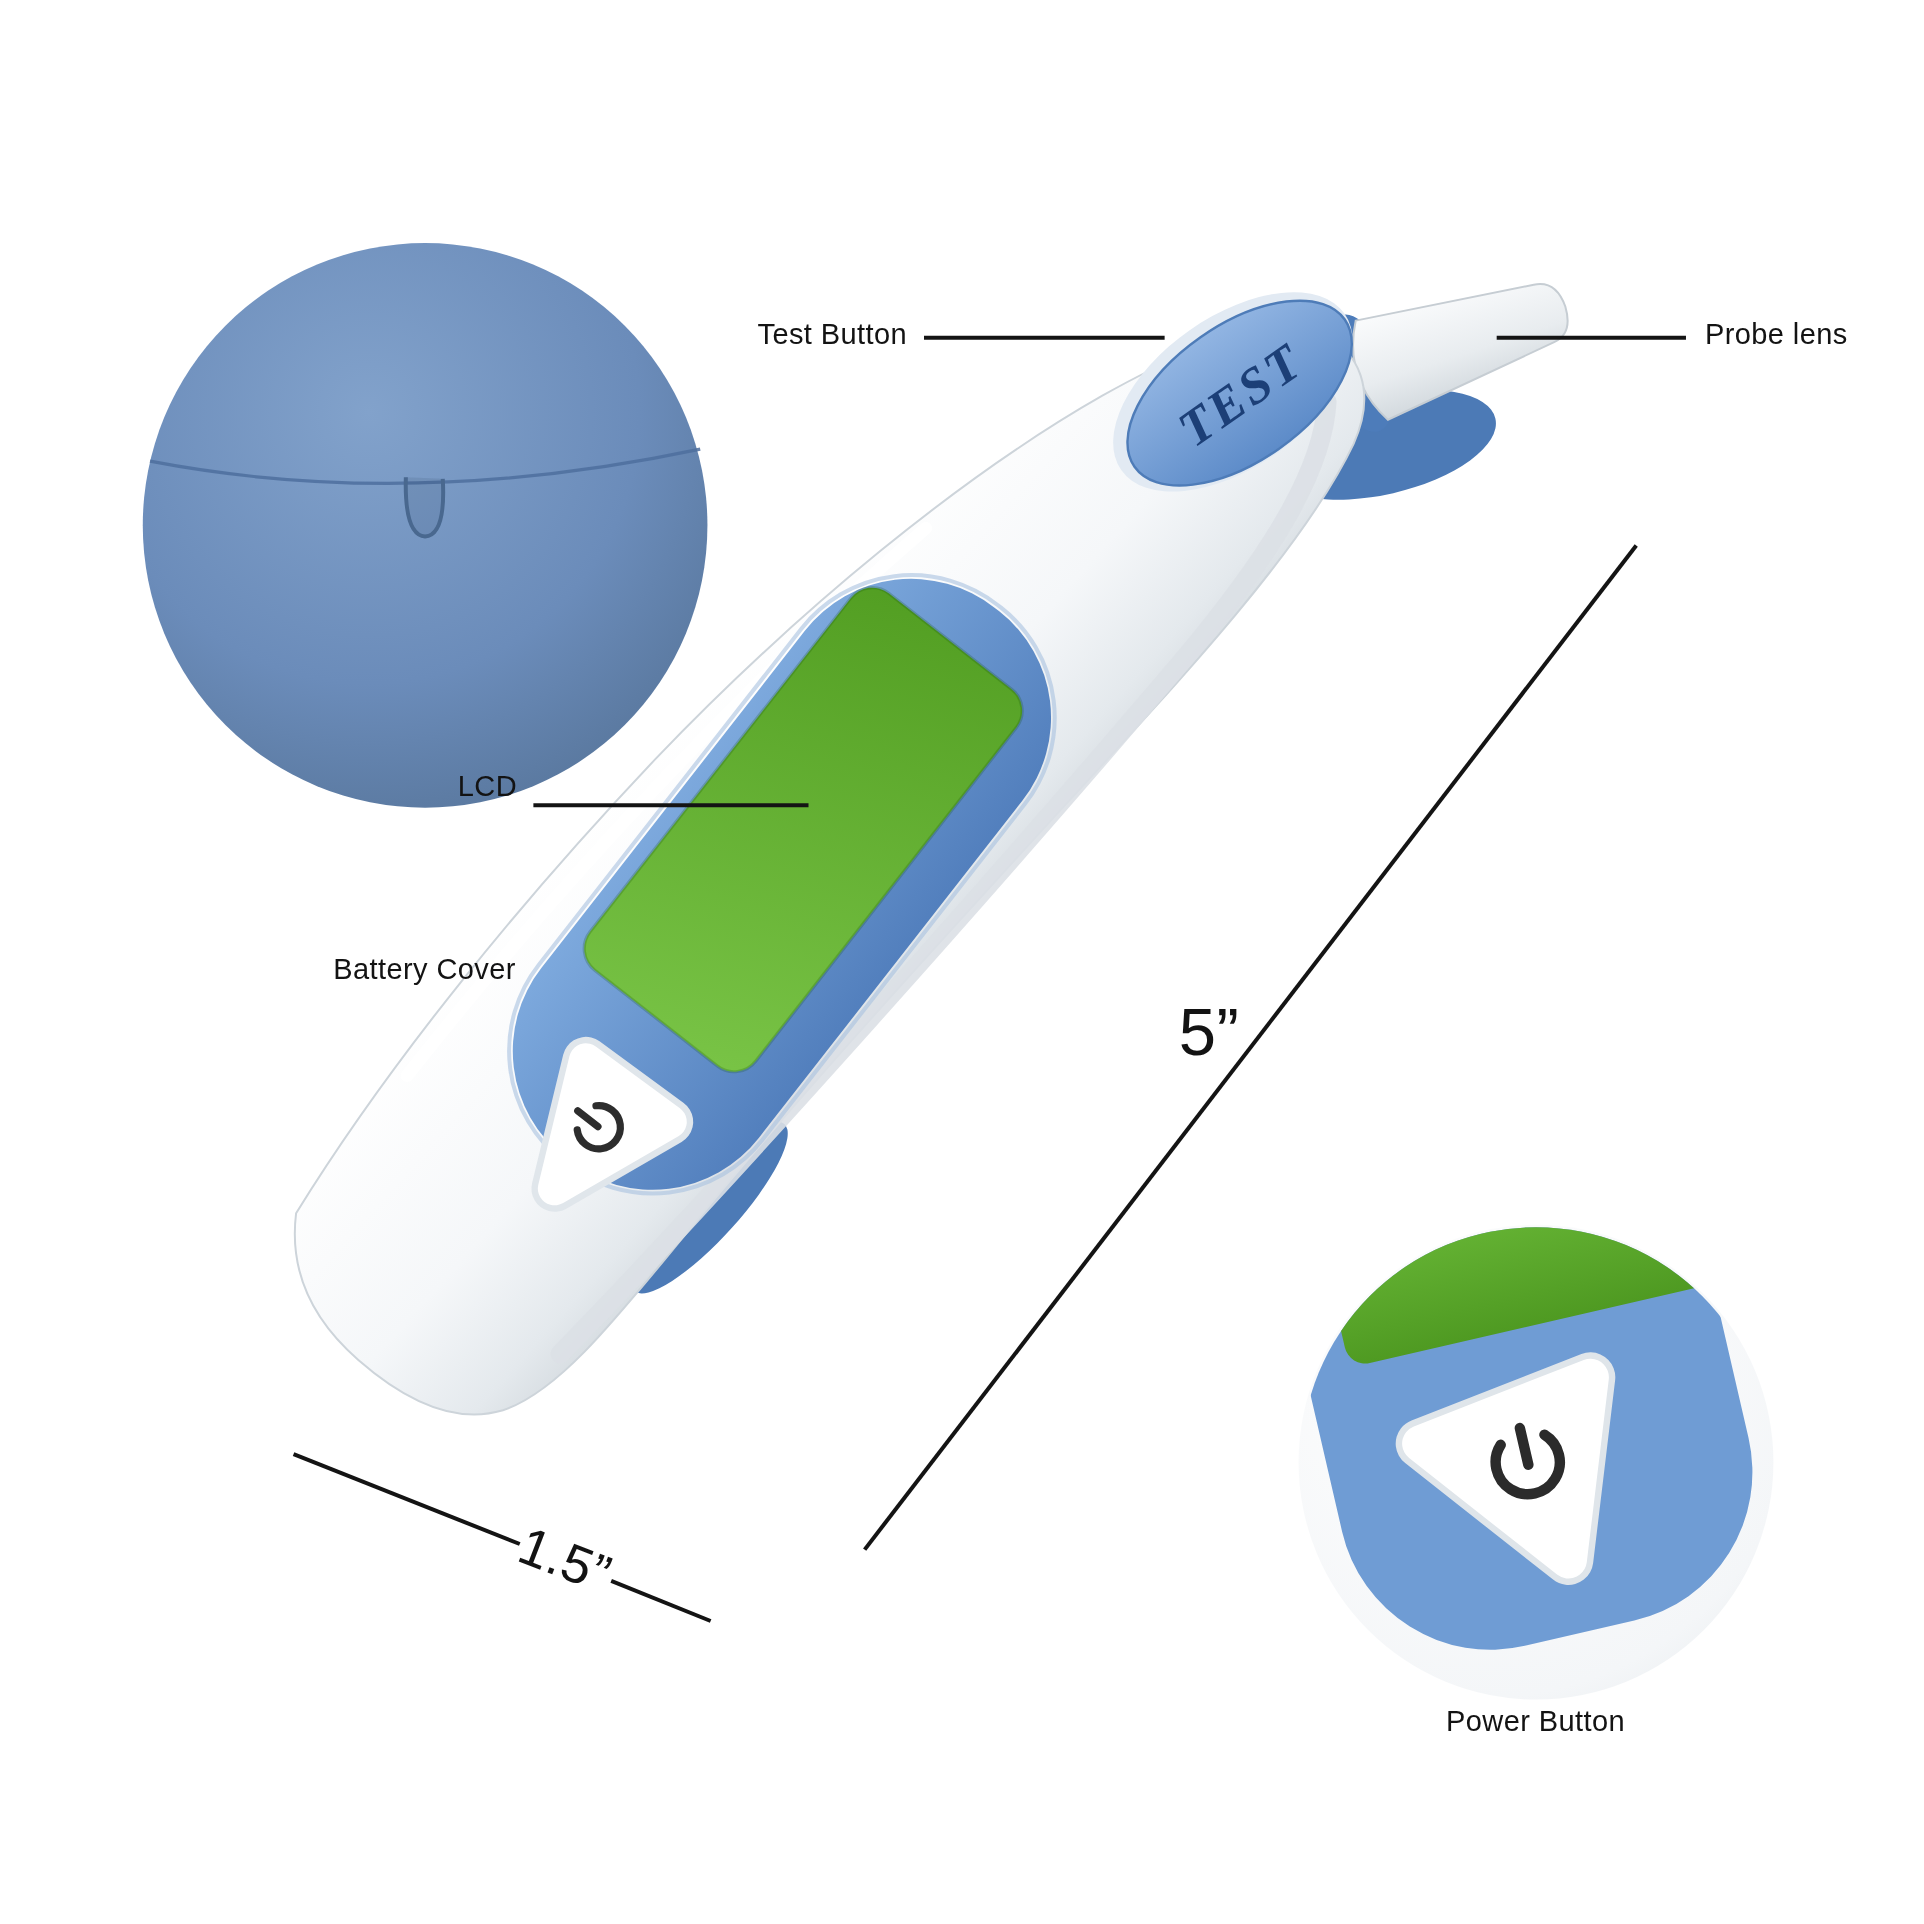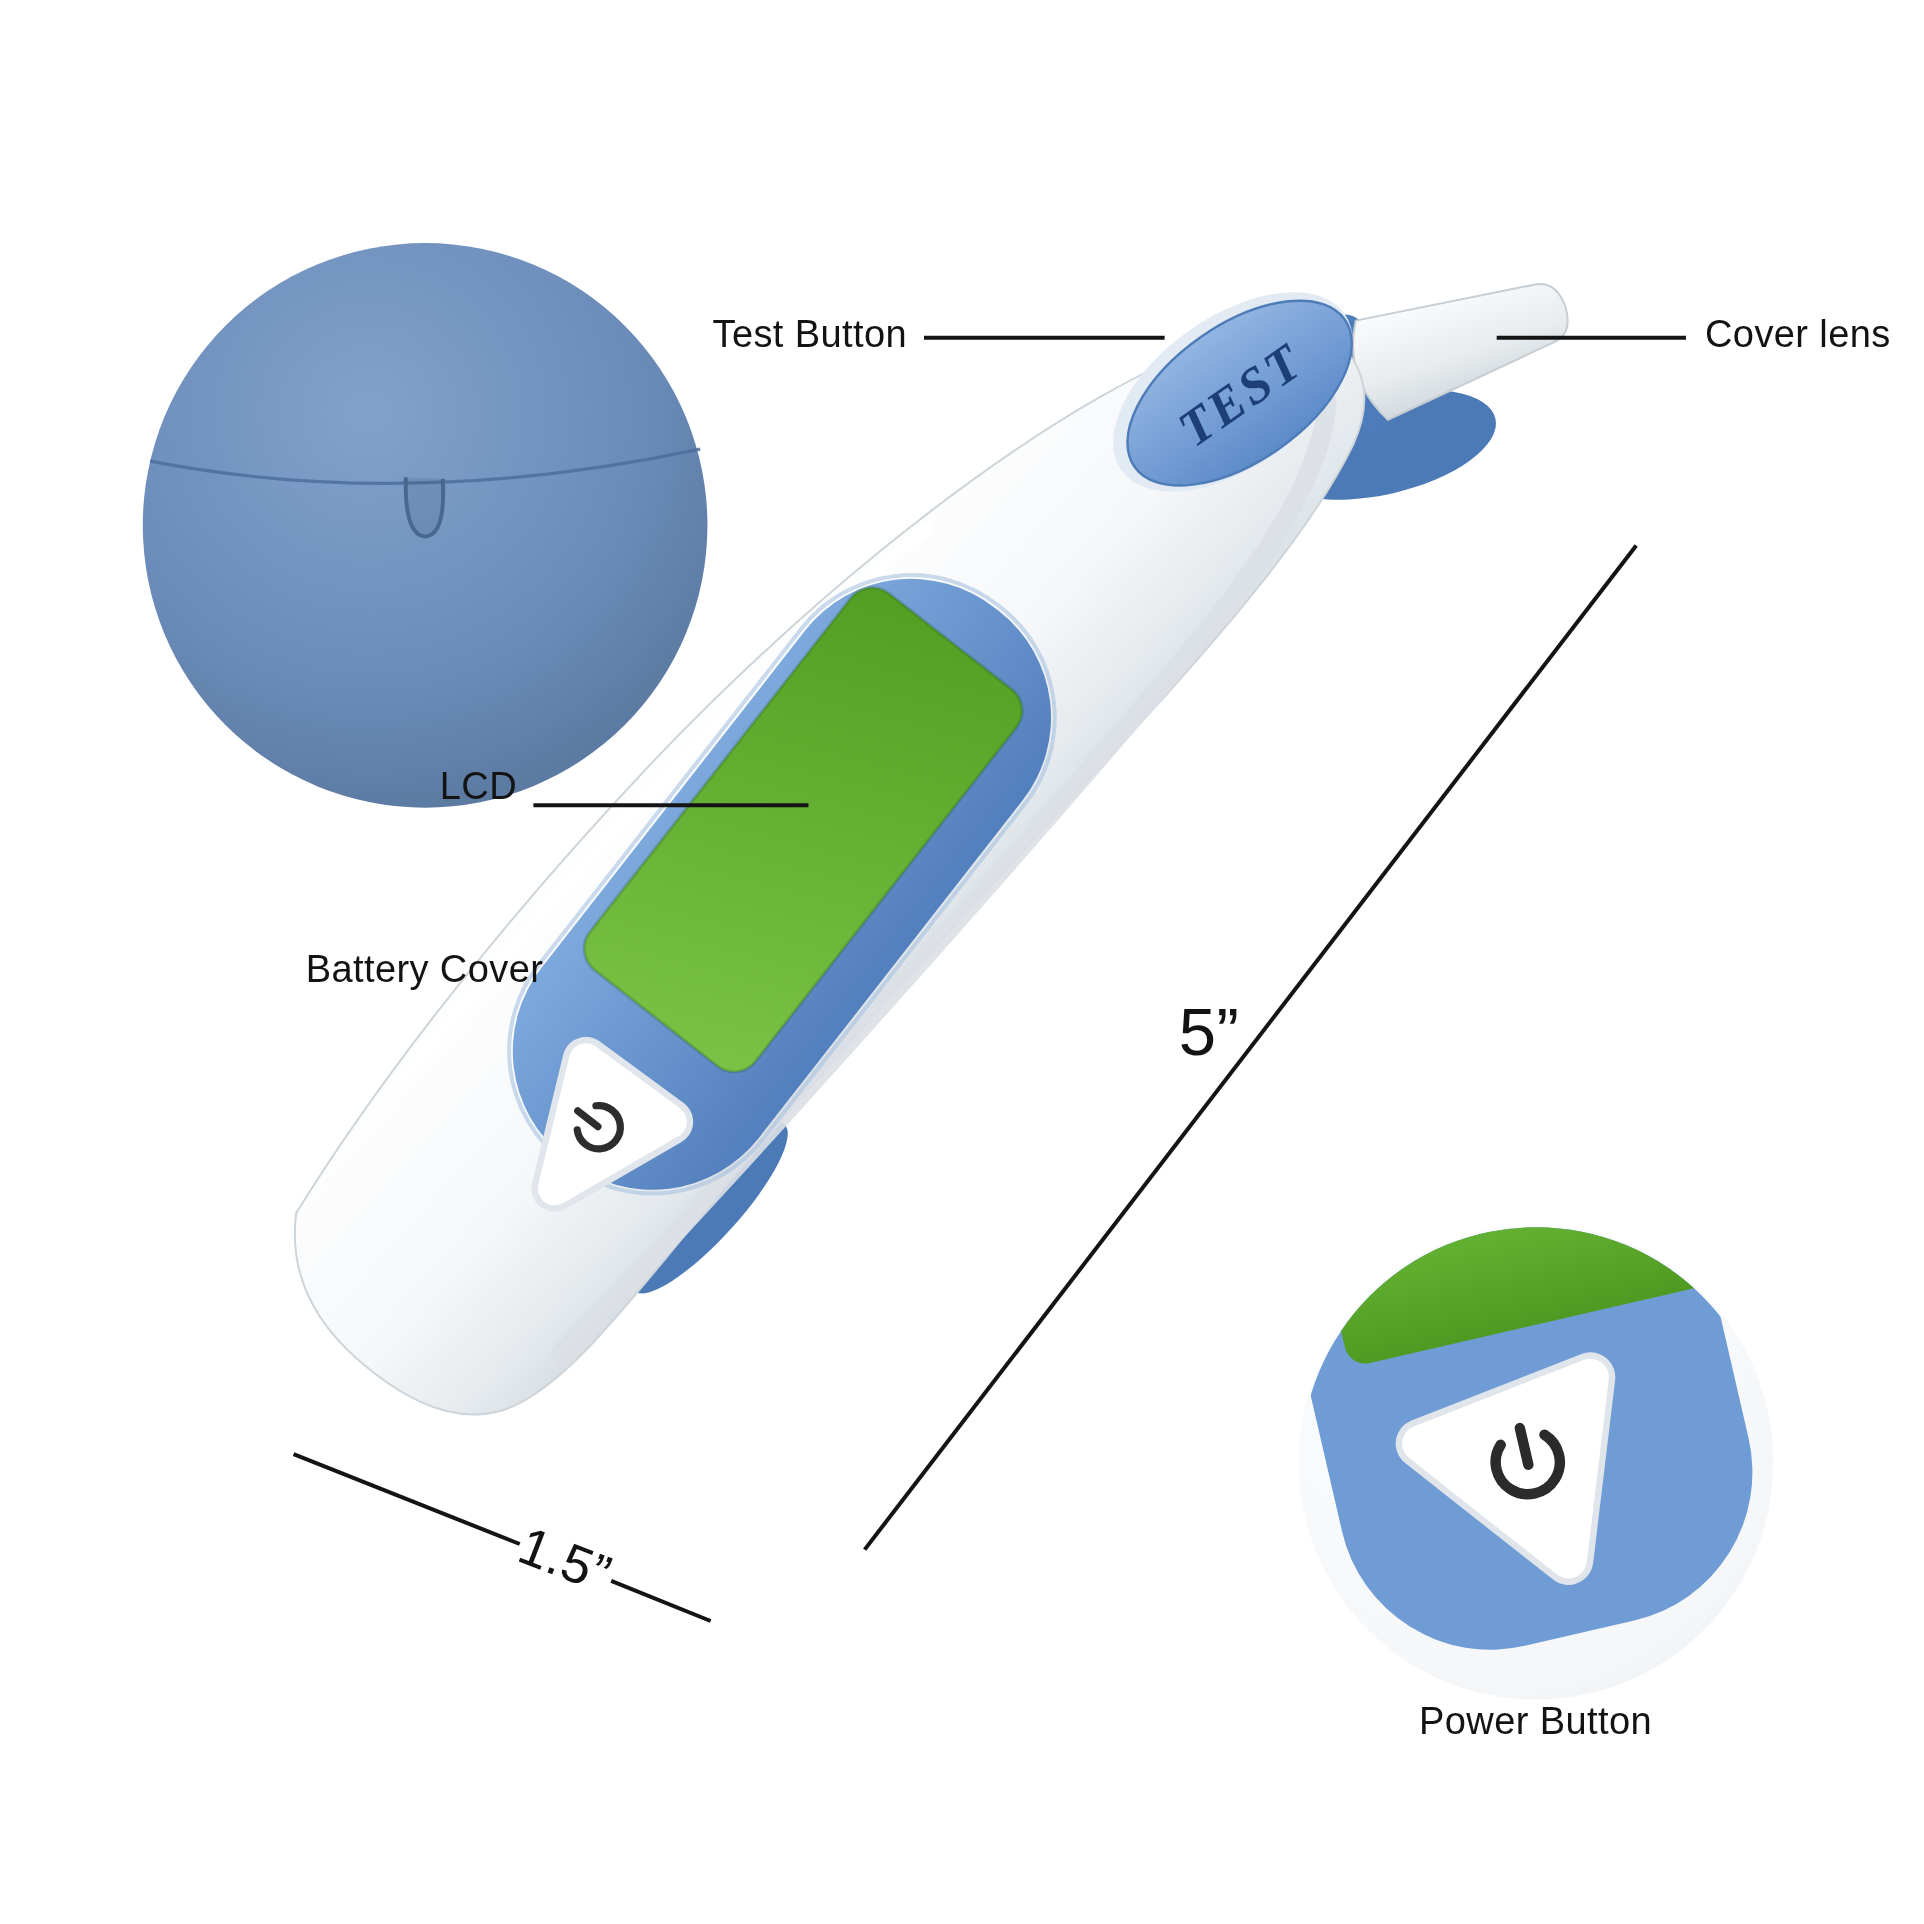--- a/index.html
+++ b/index.html
@@ -7,21 +7,21 @@
     position:relative;
     width:1925px;height:1925px;
     background:#ffffff;
     font-family:"Liberation Sans", sans-serif;
     color:#131313;
     overflow:hidden;
   }
   svg.layer{position:absolute;left:0;top:0;width:1925px;height:1925px;}
   .label{
     position:absolute;
-    font-size:38px;
+    font-size:29px;
     line-height:48px;
     color:#131313;
     letter-spacing:0.4px;
     white-space:nowrap;
   }
   .label.center{text-align:center;}
   .label.right{text-align:right;}
   .dim-big{font-size:67px;line-height:77px;font-weight:400;}
   .dim-mid{font-size:53px;line-height:63px;font-weight:400;}
   .rot21{transform:rotate(21deg);transform-origin:50% 50%;}
@@ -152,21 +152,21 @@
 
     <g stroke="#141414" stroke-width="5">
       <line x1="2040" y1="680" x2="1078" y2="1932"></line>
       <line x1="366" y1="1813" x2="648" y2="1925"></line>
       <line x1="762" y1="1971" x2="886" y2="2021"></line>
     </g>
   </svg>
 
   <div class="label right" style="left:626px;top:310px;width:281px;">Test Button</div>
 
-  <div class="label" style="left:1705px;top:310px;width:220px;">Cover lens</div>
+  <div class="label" style="left:1705px;top:310px;width:220px;">Probe lens</div>
 
   <div class="label right" style="left:377px;top:762px;width:140px;">LCD</div>
 
   <div class="label center" style="left:184px;top:945px;width:481px;">Battery Cover</div>
 
   <div class="label center" style="left:1295px;top:1697px;width:481px;">Power Button</div>
 
   <div class="label center dim-big" style="left:1125px;top:993px;width:168px;">5”</div>
 
   <div class="label center dim-mid rot21" style="left:473px;top:1528px;width:184px;">1.5”</div>

